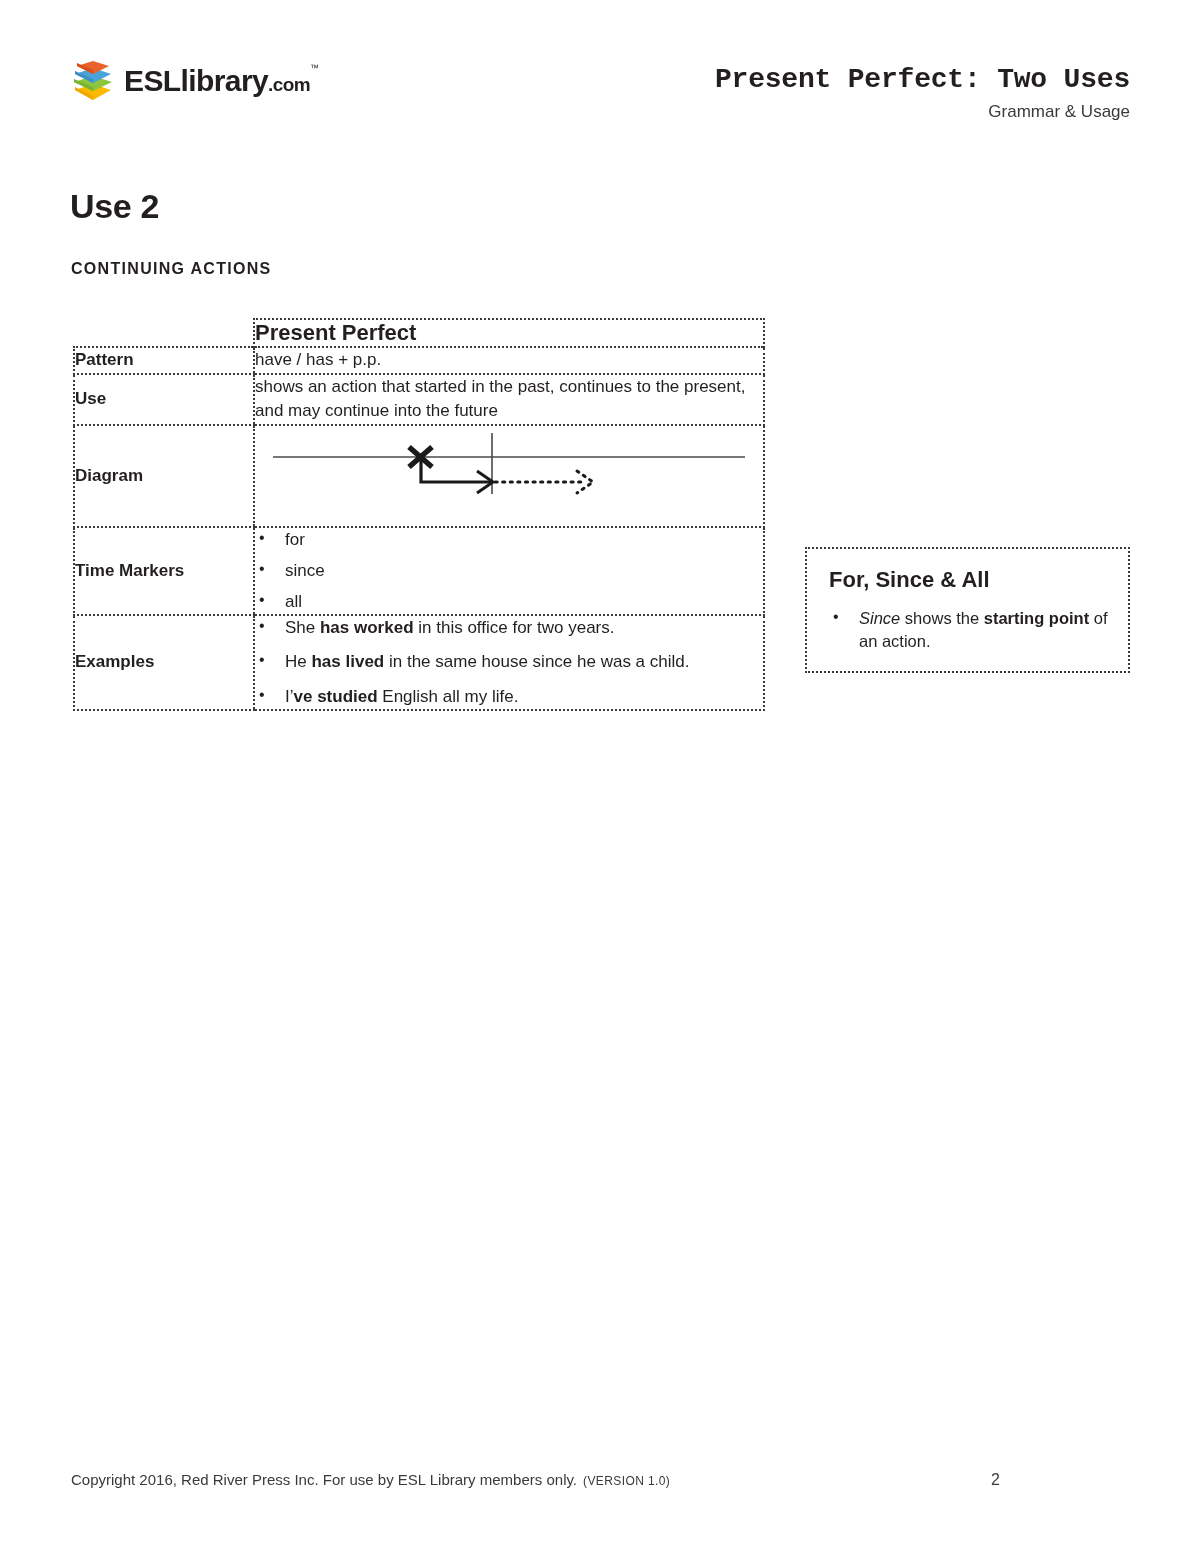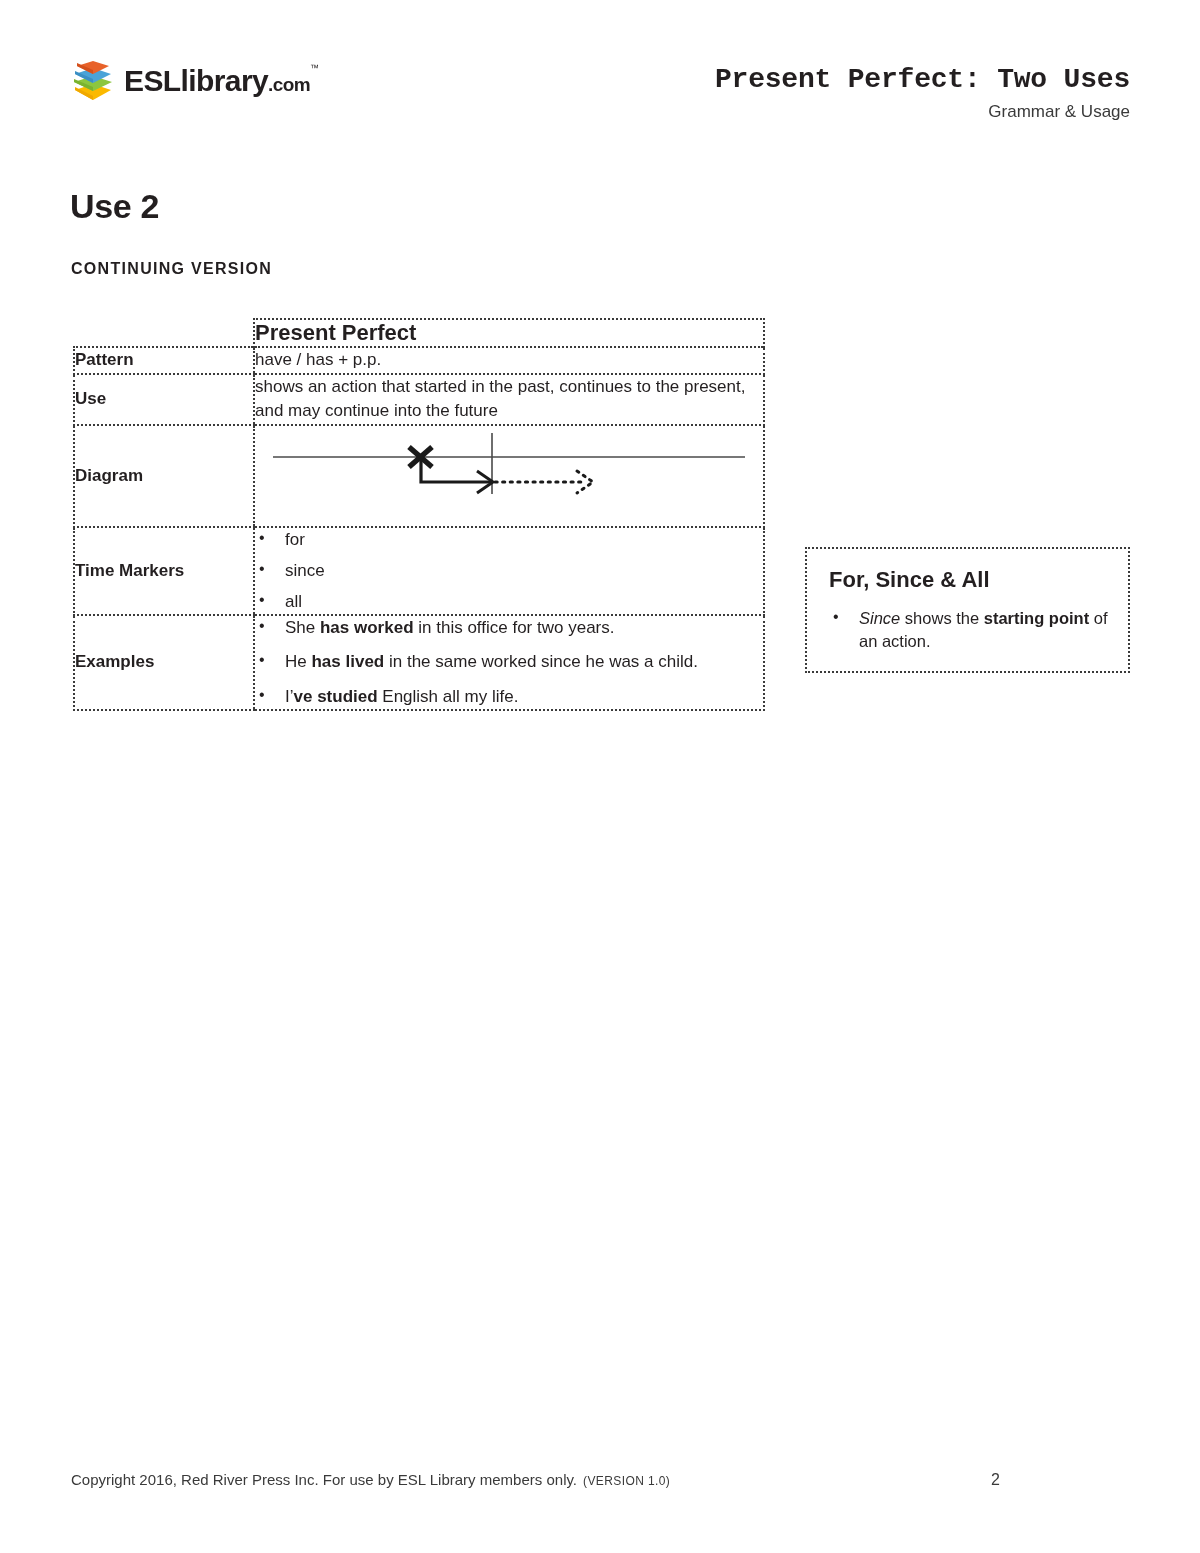--- a/index.html
+++ b/index.html
@@ -248,21 +248,21 @@
     <span class="logo-text"><span>ESL</span><span class="lite">library</span><span class="dotcom">.com</span><span class="tm">™</span></span>
   </div>
 
   <div class="header-right">
     <div class="header-title">Present Perfect: Two Uses</div>
     <div class="header-subtitle">Grammar &amp; Usage</div>
   </div>
 </div>
 
 <div class="section-title">Use 2</div>
-<div class="section-subtitle">CONTINUING VERSION</div>
+<div class="section-subtitle">CONTINUING ACTIONS</div>
 
 <table class="grammar-table">
   <colgroup>
     <col class="col-label">
     <col class="col-body">
   </colgroup>
   <tbody>
 
     <tr>
       <td></td>
@@ -317,21 +317,21 @@
           <li>all</li>
         </ul>
       </td>
     </tr>
 
     <tr>
       <td class="cell-label db-b db-l">Examples</td>
       <td class="cell-body db-b db-l db-r">
         <ul class="bullets">
           <li><span>She </span><b class="bd">has worked</b><span> in this office for two years.</span></li>
-          <li><span>He </span><b class="bd">has lived</b><span> in the same worked since he was a child.</span></li>
+          <li><span>He </span><b class="bd">has lived</b><span> in the same house since he was a child.</span></li>
           <li><span>I’</span><b class="bd">ve studied</b><span> English all my life.</span></li>
         </ul>
       </td>
     </tr>
   </tbody>
 </table>
 
 <div class="note-box">
   <div class="note-title">For, Since &amp; All</div>
   <ul class="bullets">

